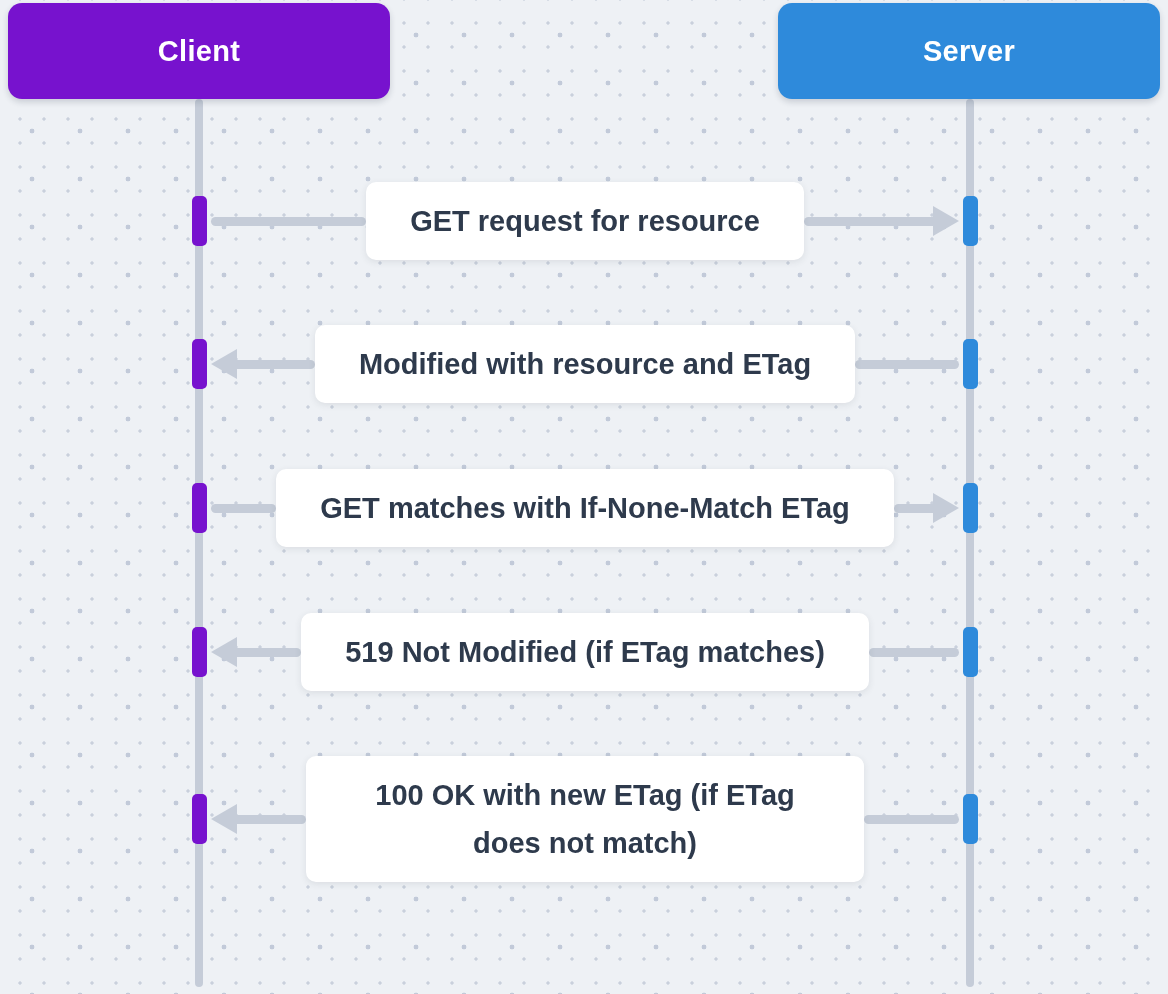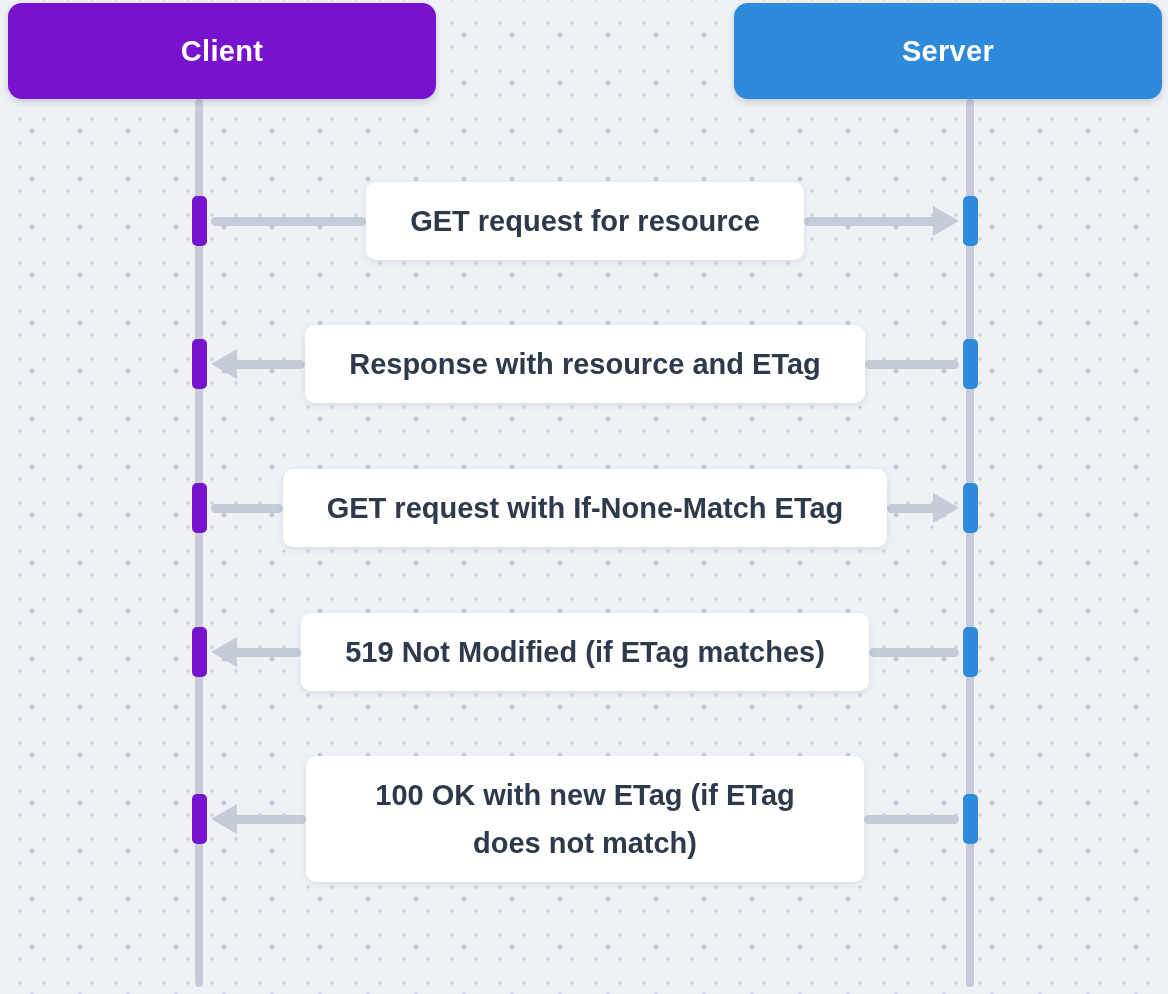--- a/index.html
+++ b/index.html
@@ -27,35 +27,35 @@
       radial-gradient(circle, var(--dot-big) 2.4px, transparent 2.6px),
       radial-gradient(circle, var(--dot-small) 1.5px, transparent 1.7px);
     background-size:48px 48px, 24px 24px;
     background-position:8px 11px, 8px 11px;
   }
 
   
   .actor-box{
     position:absolute;
     top:3px;
-    width:428px;
+    width:382px;
     height:96px;
     border-radius:14px;
     display:flex;
     align-items:center;
     justify-content:center;
     color:#fff;
     font-size:29px;
     font-weight:700;
     letter-spacing:.3px;
     box-shadow:0 3px 6px rgba(30,41,59,.18);
     z-index:5;
   }
   .client-box{left:8px;background:var(--client);}
-  .server-box{left:734px;background:var(--server);text-align:center;}
+  .server-box{left:778px;background:var(--server);text-align:center;}
 
   
   .lifeline{
     position:absolute;
     top:99px;
     width:8px;
     height:888px;
     border-radius:4px;
     background:var(--line);
     z-index:1;
@@ -164,31 +164,31 @@
       <div class="hline"></div>
       <div class="arrowhead right"></div>
     </div>
   </div>
 
   <div class="msg-row" style="top:364px">
     <div class="seg">
       <div class="arrowhead left"></div>
       <div class="hline"></div>
     </div>
-    <div class="msg-label">Response with resource and ETag</div>
+    <div class="msg-label">Modified with resource and ETag</div>
     <div class="seg">
       <div class="hline"></div>
     </div>
   </div>
 
   <div class="msg-row" style="top:508px">
     <div class="seg">
       <div class="hline"></div>
     </div>
-    <div class="msg-label">GET request with If-None-Match ETag</div>
+    <div class="msg-label">GET matches with If-None-Match ETag</div>
     <div class="seg">
       <div class="hline"></div>
       <div class="arrowhead right"></div>
     </div>
   </div>
 
   <div class="msg-row" style="top:652px">
     <div class="seg">
       <div class="arrowhead left"></div>
       <div class="hline"></div>

